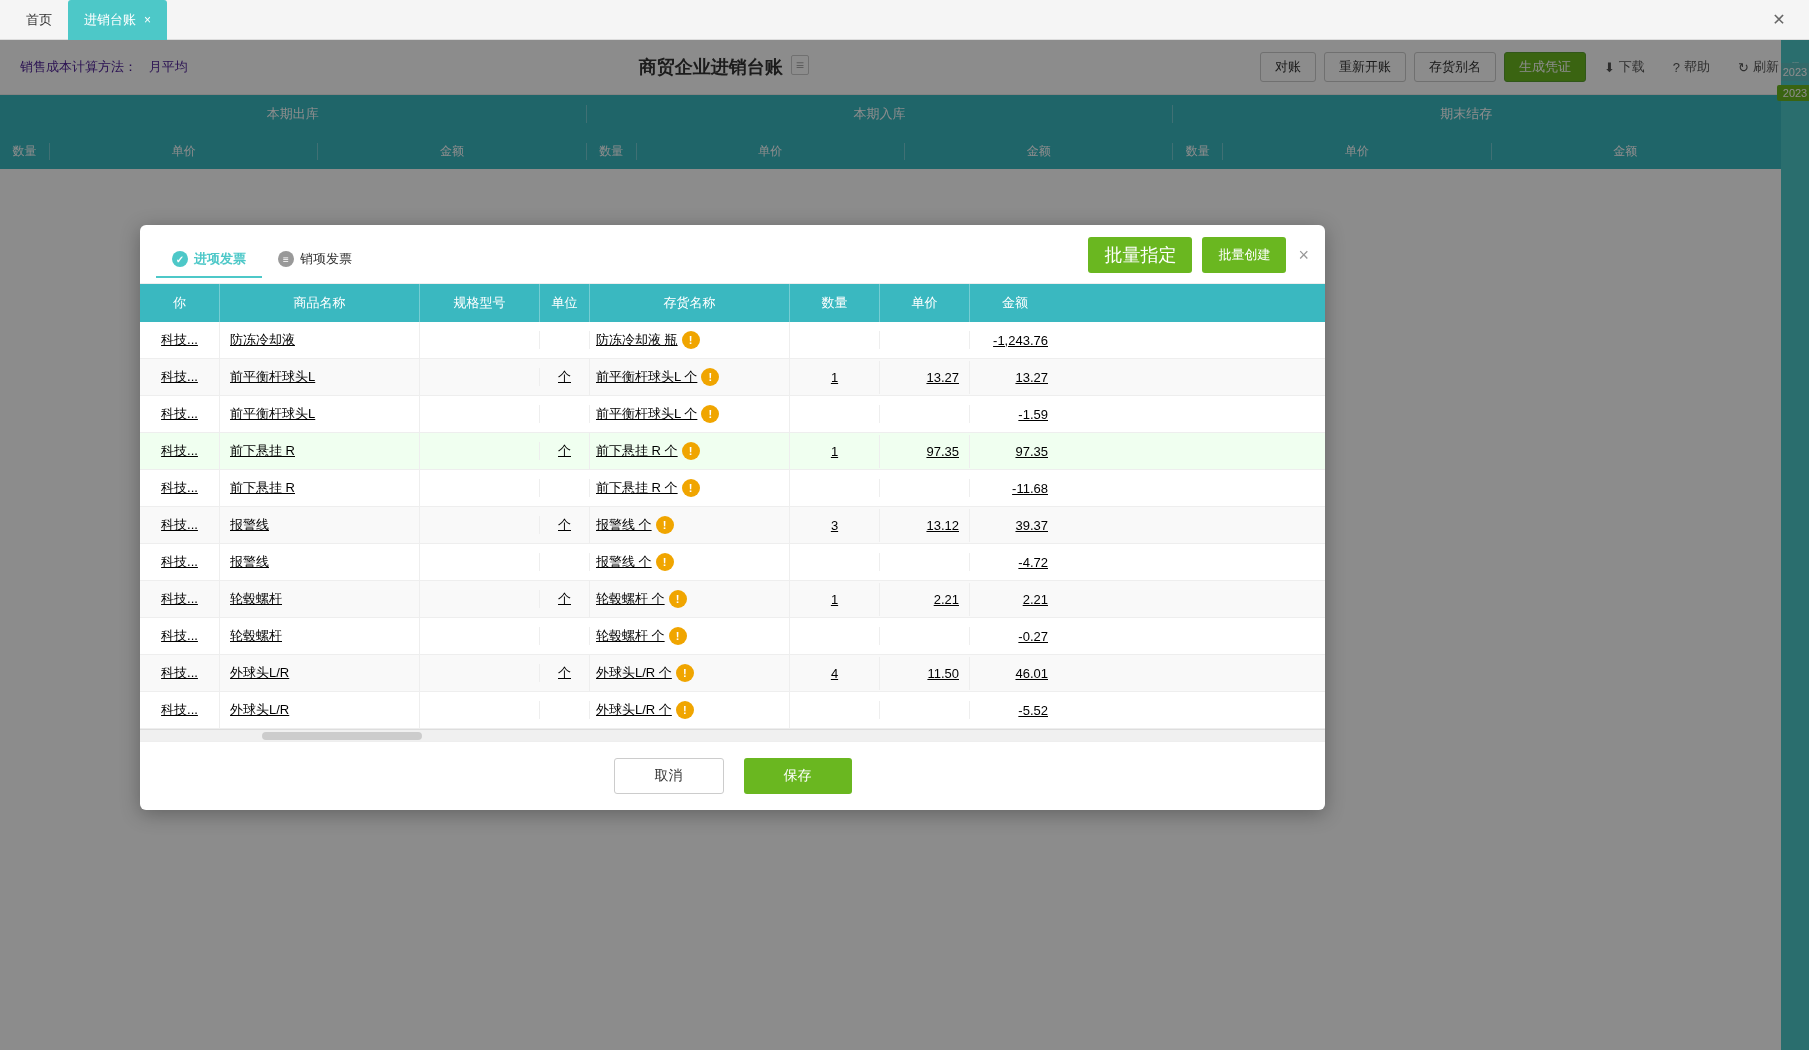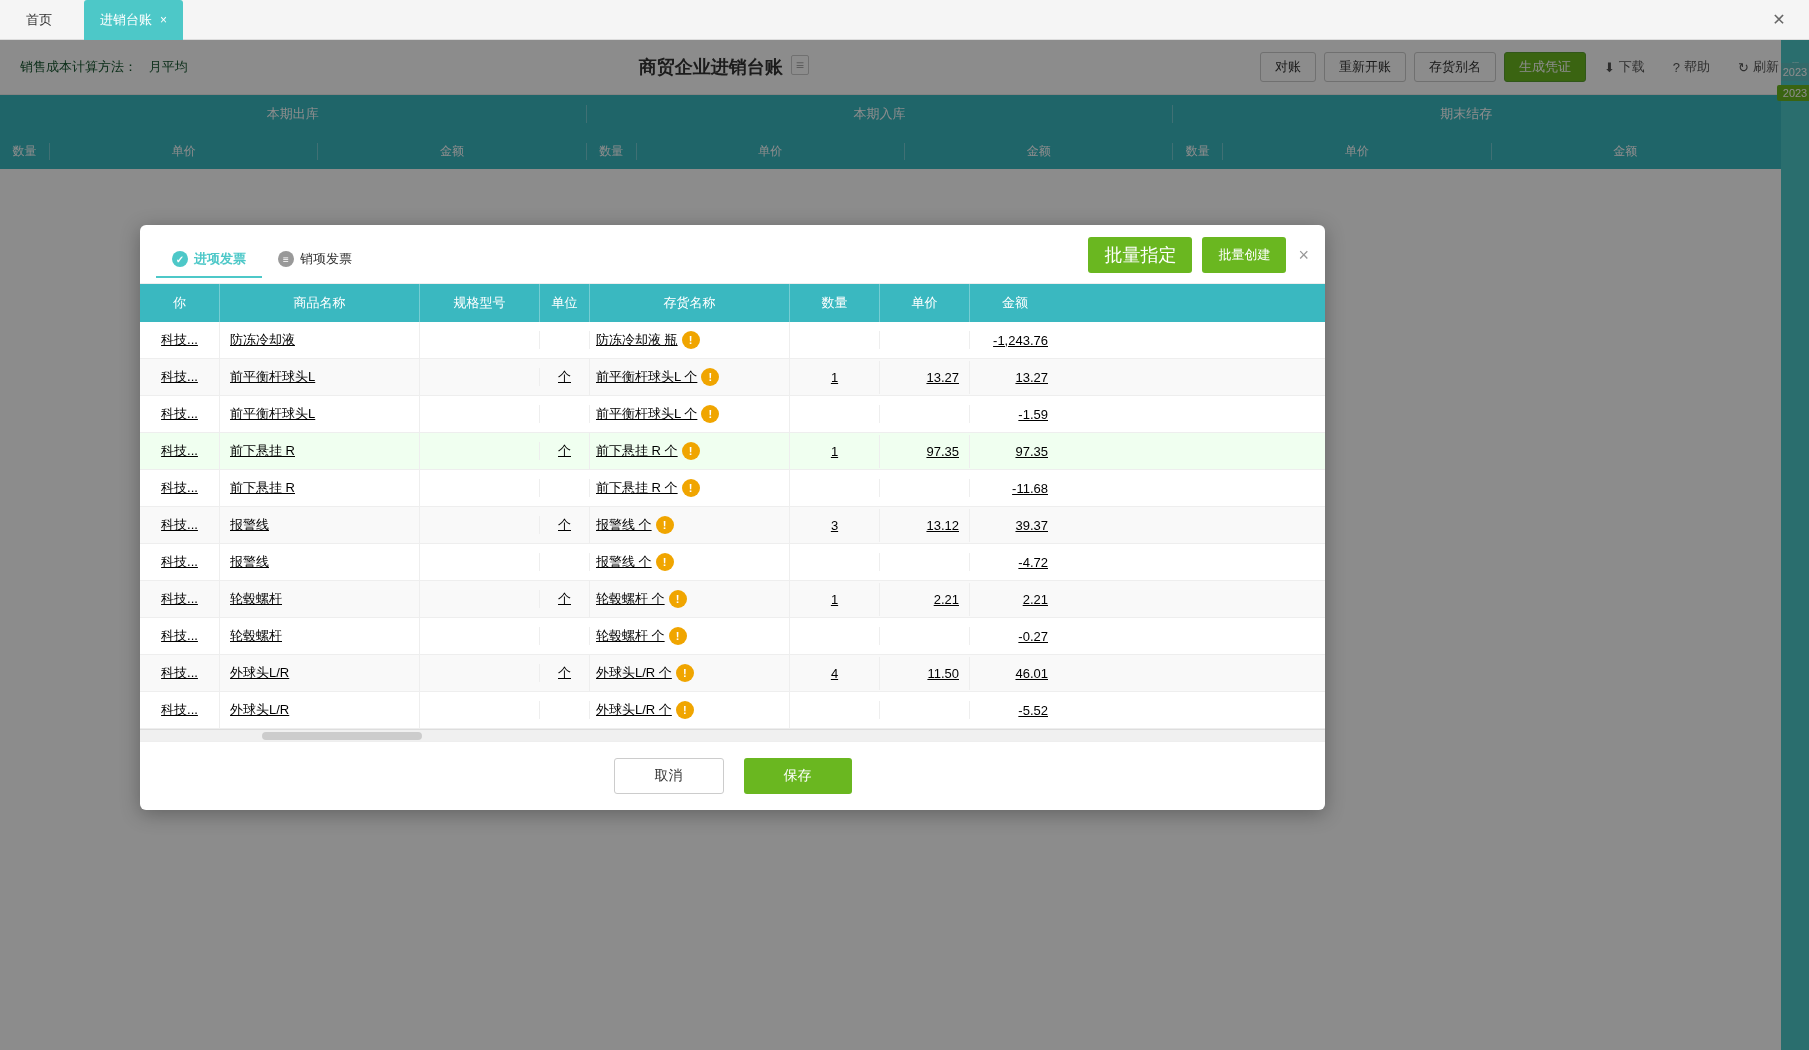--- a/index.html
+++ b/index.html
@@ -1,21 +1,21 @@
 <!DOCTYPE html>
 <html><head>
   <meta charset="utf-8">
   <style>
     * { box-sizing: border-box; margin: 0; padding: 0; }
     body { font-family: 'Microsoft YaHei', Arial, sans-serif; font-size: 13px; background: #d0d0d0; width: 1809px; height: 1050px; overflow: hidden; }
 
     
     .top-bar {
       display: flex; align-items: center; background: #f5f5f5; border-bottom: 1px solid #ddd;
-      height: 40px; padding: 0 10px; gap: 16px;
+      height: 40px; padding: 0 10px; gap: 0;
     }
     .top-bar-home { padding: 0 16px; height: 40px; display: flex; align-items: center; color: #333; font-size: 13px; cursor: pointer; }
     .top-bar-tab {
       padding: 0 16px; height: 40px; display: flex; align-items: center;
       background: #4dc8c8; color: #fff; font-size: 13px; cursor: pointer; gap: 8px;
       border-radius: 3px 3px 0 0;
     }
     .top-bar-tab .close-x { color: #fff; font-size: 12px; cursor: pointer; }
     .top-bar-close-btn { margin-left: auto; width: 40px; height: 40px; display: flex; align-items: center; justify-content: center; font-size: 16px; cursor: pointer; color: #666; }
 
@@ -27,21 +27,21 @@
     
     .bg-page {
       position: absolute; top: 0; left: 0; right: 0; bottom: 0; background: #fff;
     }
 
     
     .toolbar {
       display: flex; align-items: center; padding: 0 20px; height: 55px;
       background: #fff; border-bottom: 1px solid #eee; gap: 10px;
     }
-    .toolbar-left { font-size: 13px; color: #14532d; }
+    .toolbar-left { font-size: 13px; color: #4c1d95; }
     .toolbar-center { flex: 1; text-align: center; font-size: 18px; font-weight: bold; color: #333; display: flex; align-items: flex-start; justify-content: center; gap: 8px; }
     .toolbar-right { display: flex; gap: 8px; align-items: center; }
     .btn-outline {
       padding: 5px 14px; border: 1px solid #ccc; border-radius: 3px; background: #fff;
       cursor: pointer; font-size: 13px; color: #333;
     }
     .btn-green {
       padding: 5px 14px; border: 1px solid #5a9e2f; border-radius: 3px; background: #6ab720;
       cursor: pointer; font-size: 13px; color: #fff;
     }

